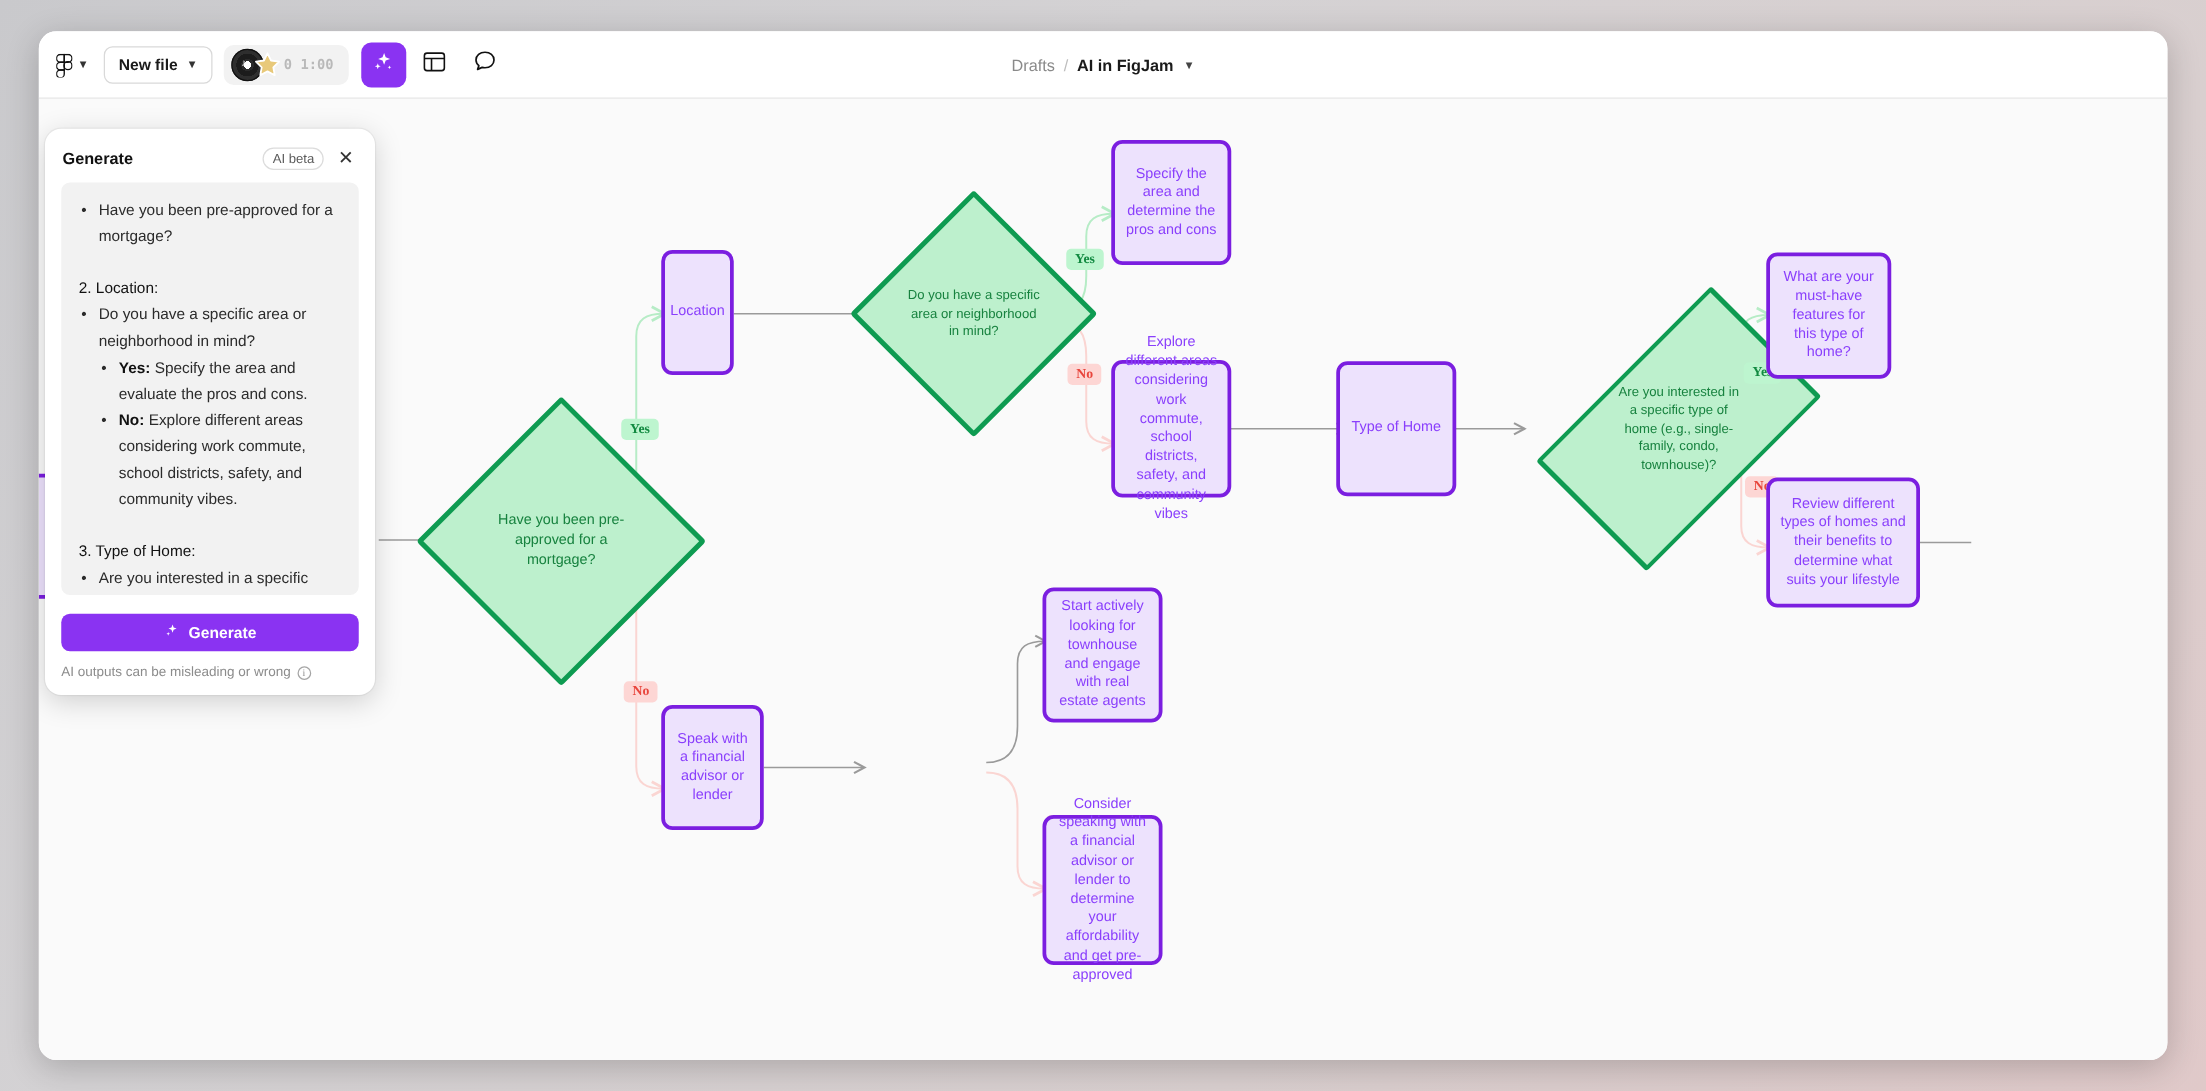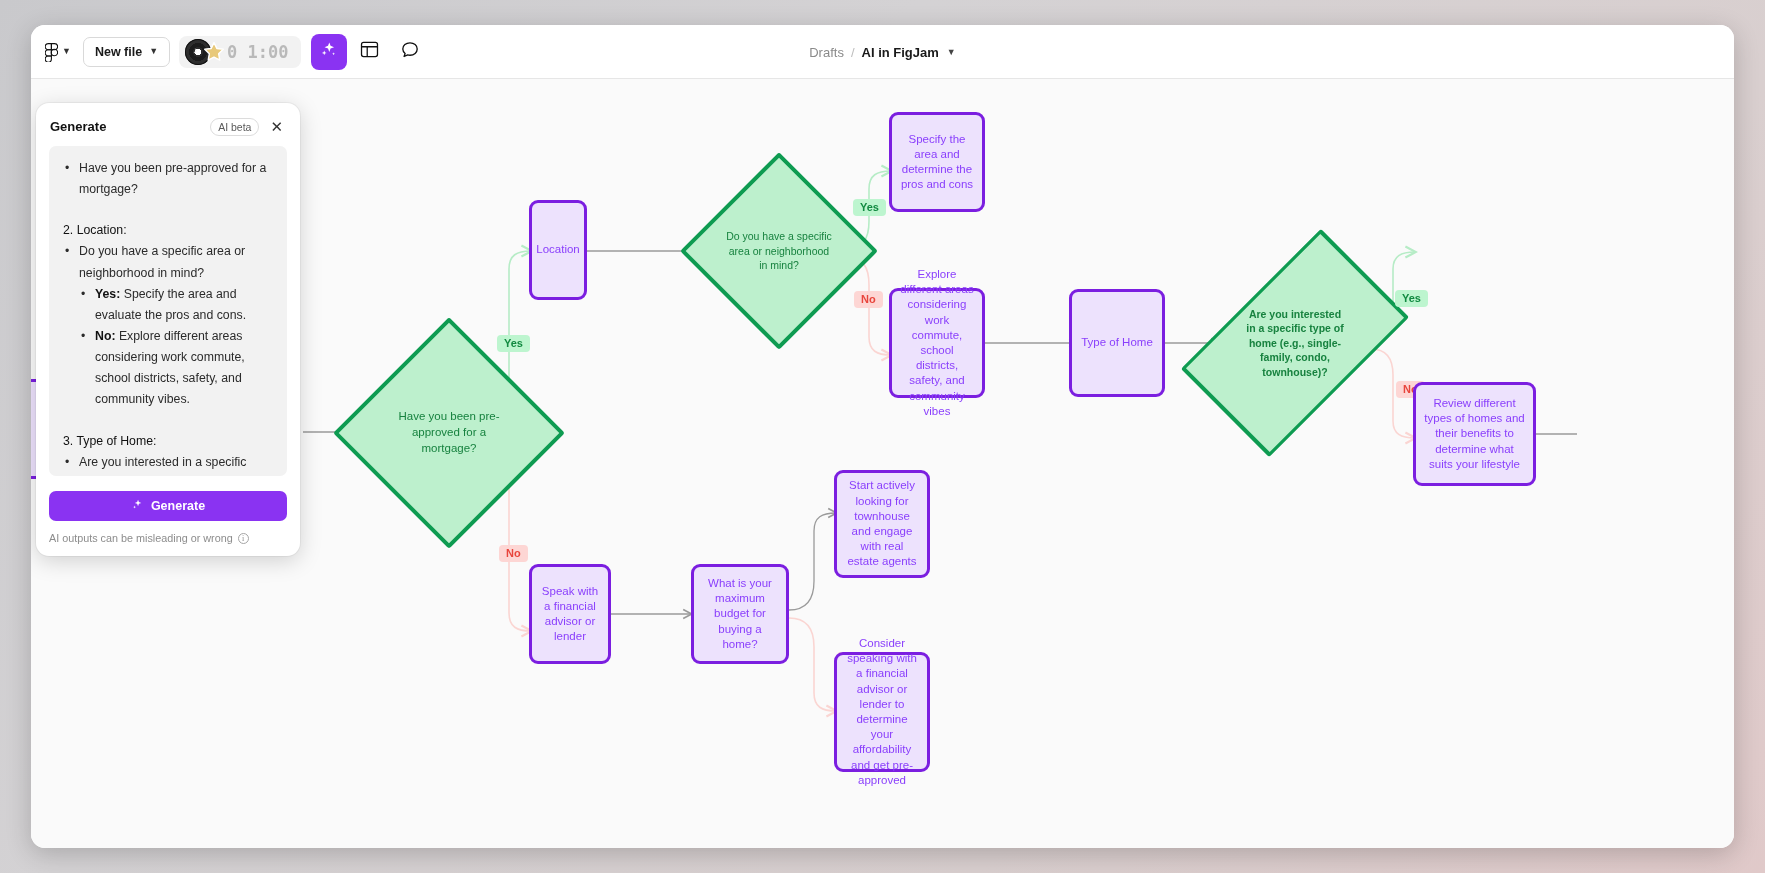--- a/index.html
+++ b/index.html
@@ -65,21 +65,21 @@
     color:#ddd; font-size:9px; position:relative; flex:none;
     box-shadow: inset 0 0 0 1px #111;
   }
   .vinyl span{ position:relative; top:-1px; left:-3px; font-size:8px; color:#e8e8e8;}
   .star-badge {
     width:22px; height:22px; margin-left:-8px; flex:none;
     position:relative; z-index:2;
   }
   .timer-digits {
     font-family:"DejaVu Sans Mono", monospace;
-    font-size:17px; color:#b9b9b9; letter-spacing:0px;
+    font-size:11px; color:#b9b9b9; letter-spacing:0px;
     margin-left:2px; font-weight:700;
   }
 
   .ai-btn {
     width:36px; height:36px; margin-left:10px;
     background:#8a33f2; border-radius:8px;
     display:flex; align-items:center; justify-content:center;
     cursor:pointer; flex:none;
   }
   .tb-icon {
@@ -136,20 +136,21 @@
     text-align:center;
     color:#17823f; font-size:11.5px; line-height:1.38;
     padding: 0 22px;
   }
 
   .edge-label {
     position:absolute;
     font-size:11px; font-weight:700;
     padding:3px 7px; border-radius:4px;
     line-height:1;
+    font-family:Liberation Serif, serif;
   }
   .lbl-yes { background:#bdf5cf; color:#128a41; }
   .lbl-no  { background:#fdd6d4; color:#e8453c; }
 
   
   .clipped-left {
     position:absolute; left:-12px;
     background:#ede2fd; border:3px solid #7b1ee0;
     border-radius:9px; color:#8a3ffc; font-size:11.5px;
     display:flex; align-items:center; justify-content:flex-end;
@@ -367,40 +368,40 @@
     </div>
 
     <div class="node rect-node" style="left:858px; top:209px; width:96px; height:110px;">
       <span>Explore different areas considering work commute, school districts, safety, and community vibes</span>
     </div>
 
     <div class="node rect-node" style="left:1038px; top:210px; width:96px; height:108px;">
       <span>Type of Home</span>
     </div>
 
-    <div class="diamond-wrap" style="left:1186px; top:165px; width:156px; height:198px;font-weight:bold;">
+    <div class="diamond-wrap" style="left:1234px; top:165px; width:156px; height:198px;">
       <div class="diamond-shape" style="transform: rotate(45deg) scale(.80,1.0); transform-origin:center;"></div>
       <div class="diamond-label" style="padding:0 26px; font-size:10.5px;">Are you interested in a specific type of home (e.g., single-family, condo, townhouse)?</div>
     </div>
 
     <div class="edge-label lbl-yes" style="left:1364px; top:211px;">Yes</div>
     <div class="edge-label lbl-no" style="left:1365px; top:302px;">No</div>
 
+    <div class="node rect-node" style="left:1382px; top:123px; width:100px; height:101px;">
+      <span>What are your must-have features for this type of home?</span>
+    </div>
 
     <div class="node rect-node" style="left:1382px; top:303px; width:123px; height:104px;">
       <span>Review different types of homes and their benefits to determine what suits your lifestyle</span>
     </div>
 
     <div class="node rect-node" style="left:498px; top:485px; width:82px; height:100px;">
       <span>Speak with a financial advisor or lender</span>
     </div>
 
-    <div class="node rect-node" style="left:660px; top:485px; width:98px; height:100px;">
-      <span>What is your maximum budget for buying a home?</span>
-    </div>
 
     <div class="node rect-node" style="left:803px; top:391px; width:96px; height:108px;">
       <span>Start actively looking for townhouse and engage with real estate agents</span>
     </div>
 
     <div class="edge-label lbl-no" style="left:806px; top:573px;">No</div>
 
     <div class="node rect-node" style="left:803px; top:573px; width:96px; height:120px;">
       <span>Consider speaking with a financial advisor or lender to determine your affordability and get pre-approved</span>
     </div>

